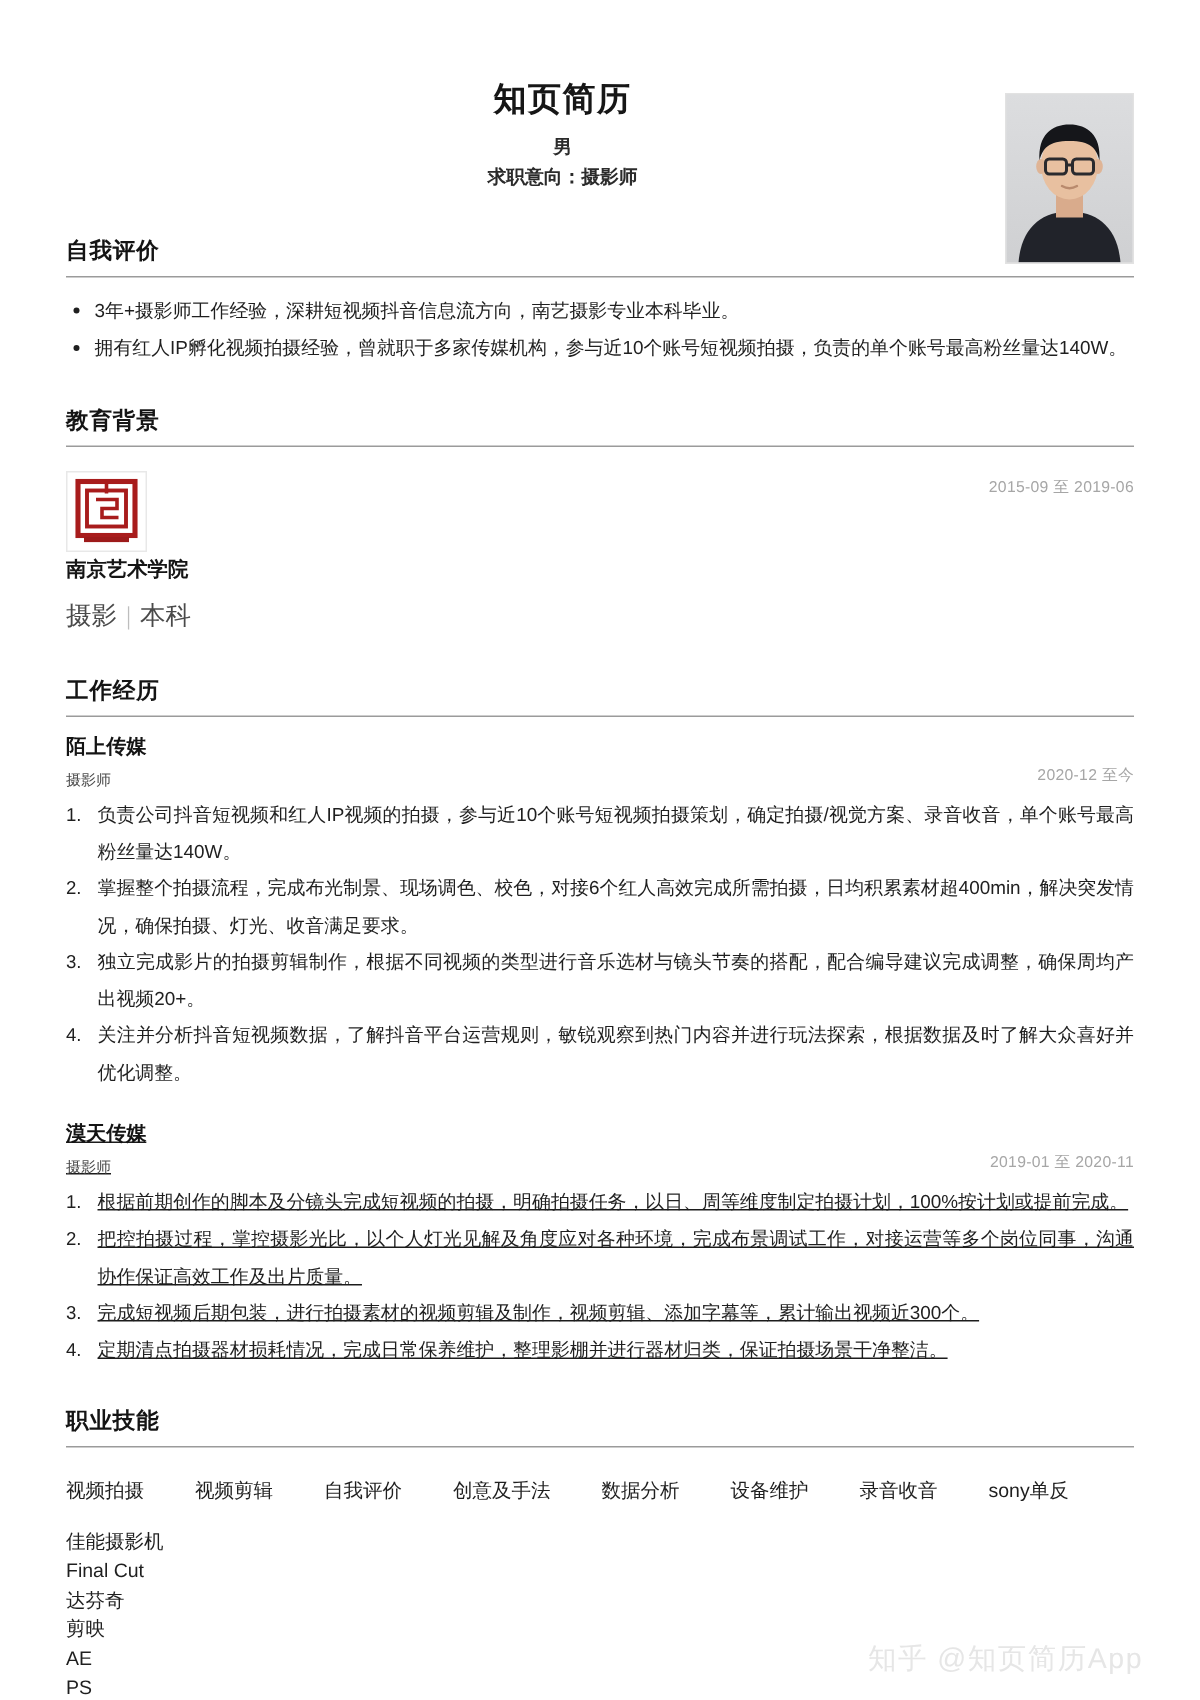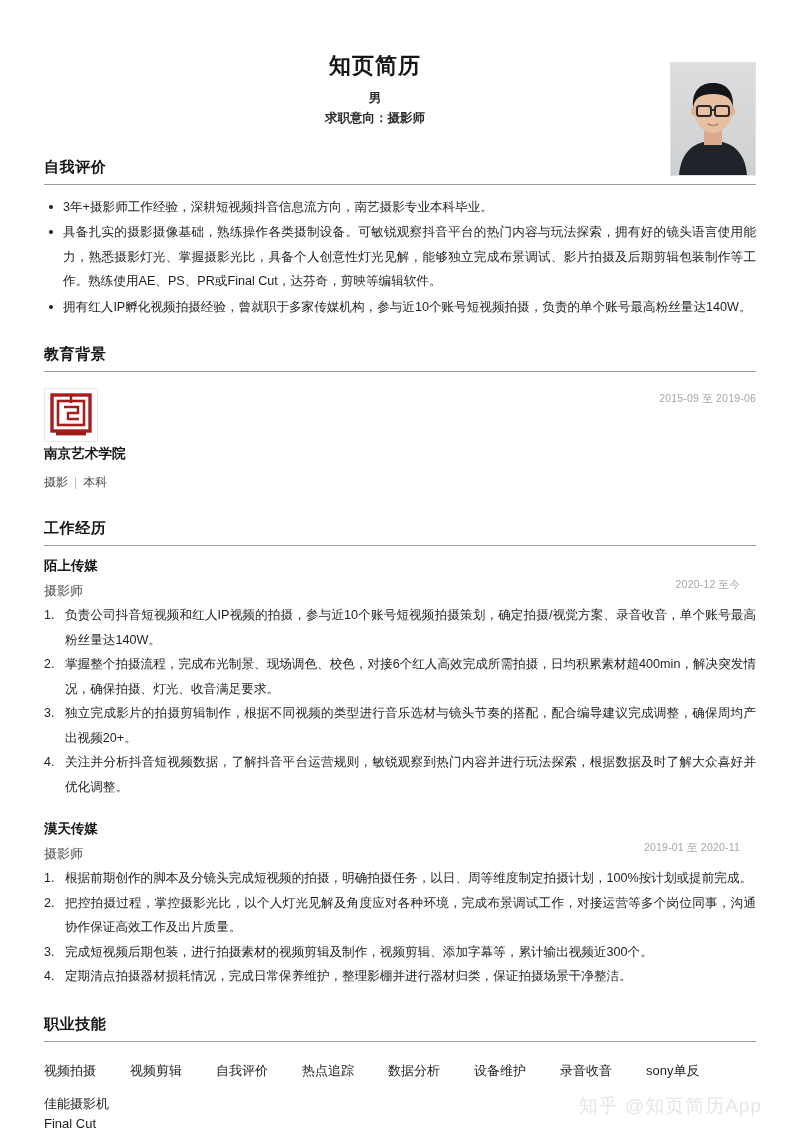--- a/index.html
+++ b/index.html
@@ -141,60 +141,61 @@
   }
   .edu-text { flex: 1 1 auto; padding-top: 2px; }
   .edu-name {
     font-size: 13.6px;
     font-weight: 700;
     color: #151515;
     line-height: 1.5;
     margin-bottom: 9px;
   }
   .edu-meta {
-    font-size: 12px;
+    font-size: 17px;
     color: #4a4a4a;
     line-height: 1.4;
+    font-family: Liberation Serif, serif;
   }
   .edu-meta .divider {
     color: #bdbdbd;
     padding: 0 6px;
   }
   .date-right {
     position: absolute;
     right: 0;
     top: 10px;
     font-size: 10.5px;
     color: #a6a6a6;
     letter-spacing: 0.2px;
     white-space: nowrap;
   }
 
   
   .job {
     position: relative;
     margin-bottom: 16px;
   }
-  .job:last-child { margin-bottom: 0; }
+  .job:last-child { margin-bottom: 0; text-decoration: underline; }
   .job-company {
     font-size: 13.4px;
     font-weight: 700;
     color: #141414;
     line-height: 1.5;
     margin-bottom: 5px;
   }
   .job-role {
-    font-size: 13px;
+    font-size: 10px;
     color: #4d4d4d;
     line-height: 1.5;
     margin-bottom: 3px;
   }
   .job-date {
     position: absolute;
-    right: 16px;
+    right: 0;
     top: 22px;
     font-size: 10.5px;
     color: #a6a6a6;
     letter-spacing: 0.2px;
     white-space: nowrap;
   }
   ol.duties {
     list-style: none;
     margin: 0;
     padding: 0;
@@ -292,21 +293,20 @@
         <path d="M37 61 Q42 64 47 61" stroke="#b98a6d" stroke-width="1.6" fill="none" stroke-linecap="round"></path>
       </svg>
     </div>
   </div>
 
   <div class="section">
     <div class="section-head">自我评价</div>
     <div class="section-body">
       <ul class="bullets">
         <li>3年+摄影师工作经验，深耕短视频抖音信息流方向，南艺摄影专业本科毕业。</li>
-        <li>具备扎实的摄影摄像基础，熟练操作各类摄制设备。可敏锐观察抖音平台的热门内容与玩法探索，拥有好的镜头语言使用能力，熟悉摄影灯光、掌握摄影光比，具备个人创意性灯光见解，能够独立完成布景调试、影片拍摄及后期剪辑包装制作等工作。熟练使用AE、PS、PR或Final Cut，达芬奇，剪映等编辑软件。</li>
         <li>拥有红人IP孵化视频拍摄经验，曾就职于多家传媒机构，参与近10个账号短视频拍摄，负责的单个账号最高粉丝量达140W。</li>
       </ul>
     </div>
   </div>
 
   <div class="section" style="margin-top:26px;">
     <div class="section-head">教育背景</div>
     <div class="section-body">
       <div class="edu-entry">
         <div class="edu-logo">
@@ -362,21 +362,21 @@
   </div>
 
   <div class="section" style="margin-top:26px;">
     <div class="section-head">职业技能</div>
     <div class="section-body">
       <div class="skill-rows">
         <div class="skill-row">
           <span class="skill">视频拍摄</span>
           <span class="skill">视频剪辑</span>
           <span class="skill">自我评价</span>
-          <span class="skill">热点追踪</span>
+          <span class="skill">创意及手法</span>
           <span class="skill">数据分析</span>
           <span class="skill">设备维护</span>
           <span class="skill">录音收音</span>
           <span class="skill">sony单反</span>
         </div>
         <div class="skill-row">
           <span class="skill">佳能摄影机</span>
           <span class="skill">Final Cut</span>
           <span class="skill">达芬奇</span>
           <span class="skill">剪映</span>

